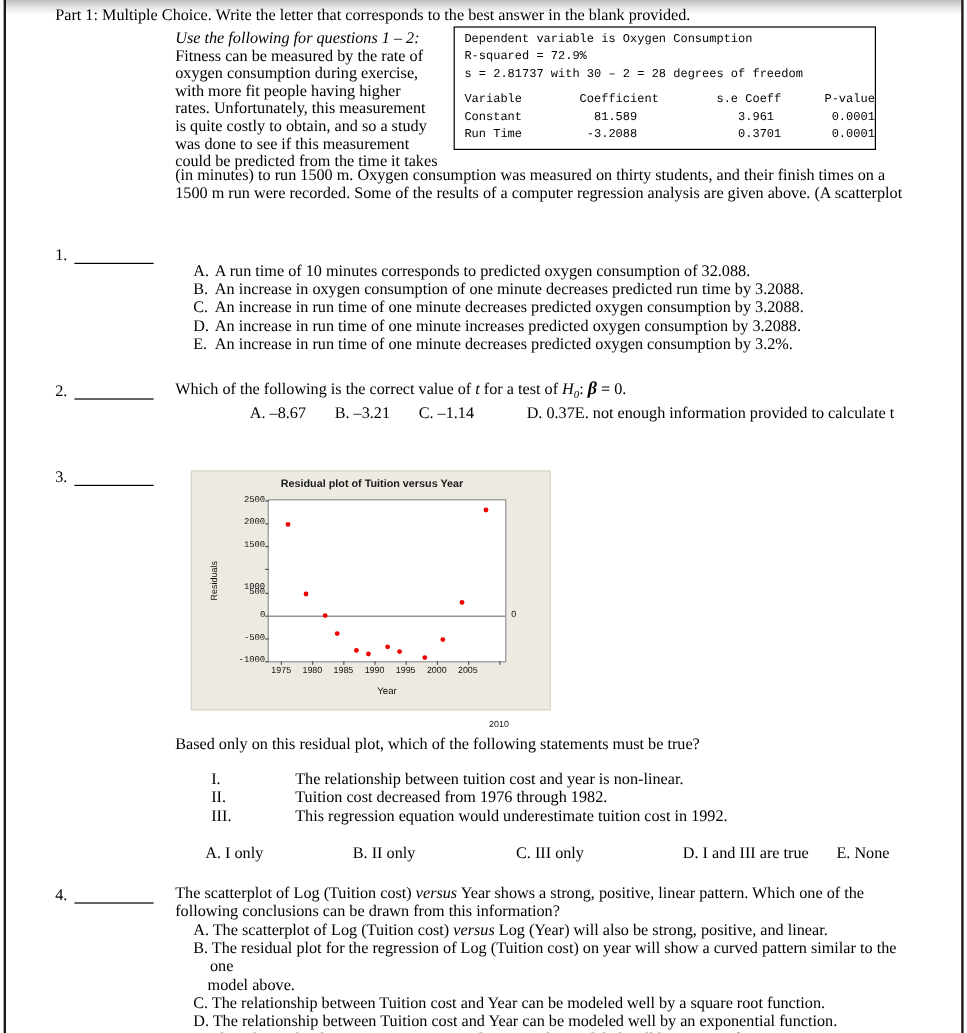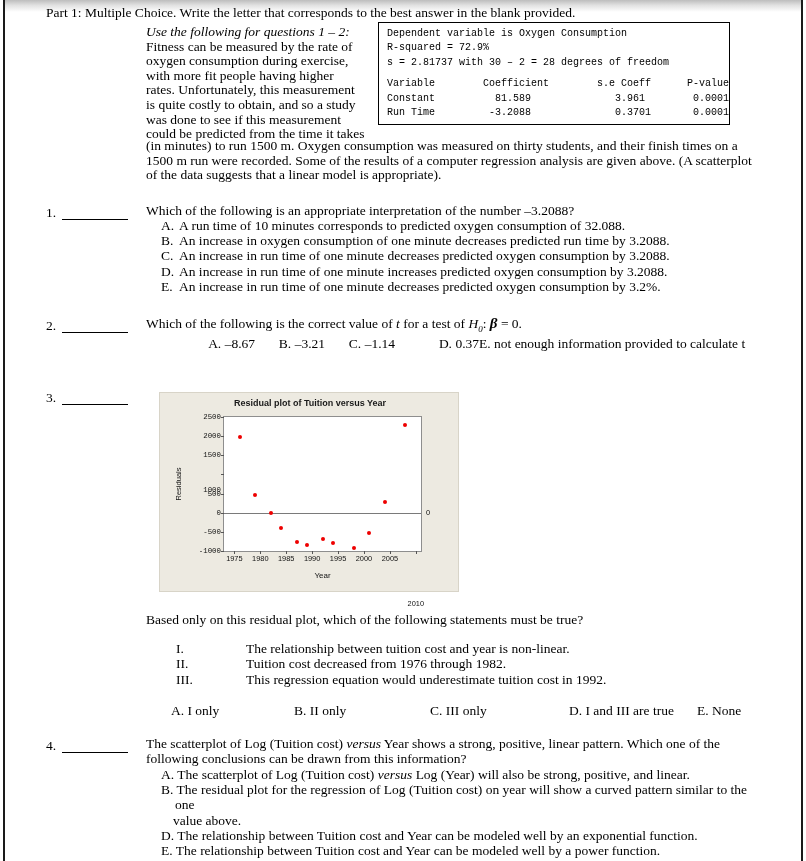--- a/index.html
+++ b/index.html
@@ -287,36 +287,34 @@
     <div>with more fit people having higher</div>
     <div>rates. Unfortunately, this measurement</div>
     <div>is quite costly to obtain, and so a study</div>
     <div>was done to see if this measurement</div>
     <div>could be predicted from the time it takes</div>
   </div>
 
   <div class="intro-wide">
     <div>(in minutes) to run 1500 m.  Oxygen consumption was measured on thirty students, and their finish times on a</div>
     <div>1500 m run were recorded.  Some of the results of a computer regression analysis are given above.  (A scatterplot</div>
-    <div>of the data suggests that a linear model is appropriate).</div>
   </div>
 
   <div class="regbox">
     <div class="regrow">Dependent variable is Oxygen Consumption</div>
     <div class="regrow">R-squared = 72.9%</div>
     <div class="regrow">s = 2.81737 with 30 – 2 = 28 degrees of freedom</div>
     <div class="gap"></div>
     <div class="regrow">Variable        Coefficient        s.e Coeff      P-value</div>
     <div class="regrow">Constant          81.589              3.961        0.0001</div>
     <div class="regrow">Run Time         -3.2088              0.3701       0.0001</div>
   </div>
 
   <div class="qnum" style="left:46px; top:205px;">1.</div>
   <div class="blankline" style="left:62px; top:219px;"></div>
-  <div class="qtext" style="top:203px; width:600px;">Which of the following is an appropriate interpretation of the number –3.2088?</div>
   <div class="choices" style="top:218px; width:610px;">
     <div class="choice"><span class="lab">A.</span><span>A run time of 10 minutes corresponds to predicted oxygen consumption of 32.088.</span></div>
     <div class="choice"><span class="lab">B.</span><span>An increase in oxygen consumption of one minute decreases predicted run time by 3.2088.</span></div>
     <div class="choice"><span class="lab">C.</span><span>An increase in run time of one minute decreases predicted oxygen consumption by 3.2088.</span></div>
     <div class="choice"><span class="lab">D.</span><span>An increase in run time of one minute increases predicted oxygen consumption by 3.2088.</span></div>
     <div class="choice"><span class="lab">E.</span><span>An increase in run time of one minute decreases predicted oxygen consumption by 3.2%.</span></div>
   </div>
 
   <div class="qnum" style="left:46px; top:318px;">2.</div>
   <div class="blankline" style="left:62px; top:332px;"></div>
@@ -396,18 +394,19 @@
 
   <div class="qnum" style="left:46px; top:738px;">4.</div>
   <div class="blankline" style="left:62px; top:752px;"></div>
   <div class="qtext" style="top:736px; width:610px;">
     <div><span>The scatterplot of Log (Tuition cost) </span><i>versus</i><span> Year shows a strong, positive, linear pattern.  Which one of the</span></div>
     <div>following conclusions can be drawn from this information?</div>
   </div>
 
   <div class="q4choices" style="top:767px;">
     <div class="row"><span>A.</span> <span>The scatterplot of Log (Tuition cost) </span><i>versus</i><span> Log (Year) will also be strong, positive, and linear.</span></div>
-    <div class="row"><span>B.</span> <span>The residual plot for the regression of Log (Tuition cost) on year will show a curved pattern similar to the one</span><div style="padding-left:12px;">value above.</div></div>
+    <div class="row"><span>B.</span> <span>The residual plot for the regression of Log (Tuition cost) on year will show a curved pattern similar to the one</span><div style="padding-left:12px;">model above.</div></div>
+    <div class="row"><span>C.</span> <span>The relationship between Tuition cost and Year can be modeled well by a square root function.</span></div>
     <div class="row"><span>D.</span> <span>The relationship between Tuition cost and Year can be modeled well by an exponential function.</span></div>
     <div class="row"><span>E.</span> <span>The relationship between Tuition cost and Year can be modeled well by a power function.</span></div>
   </div>
 
 </div>
 
 </body></html>

